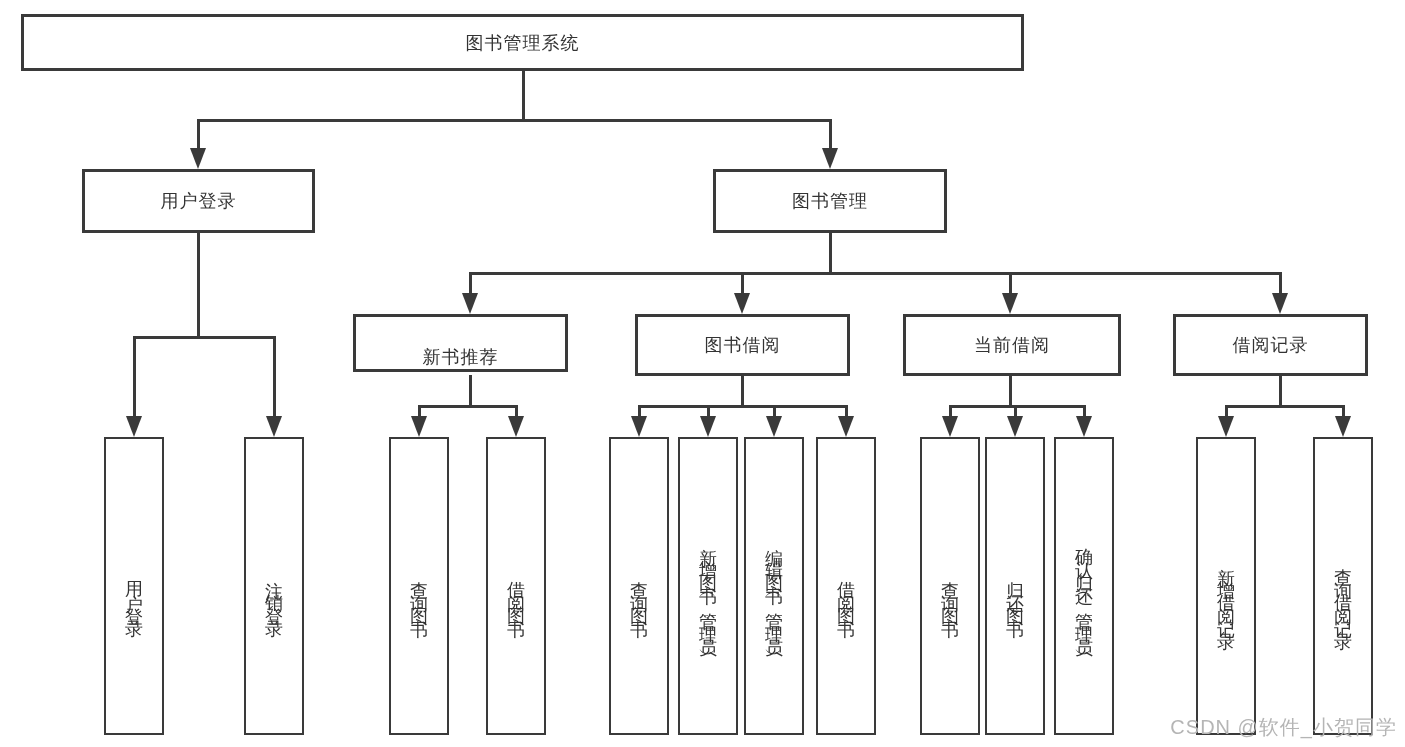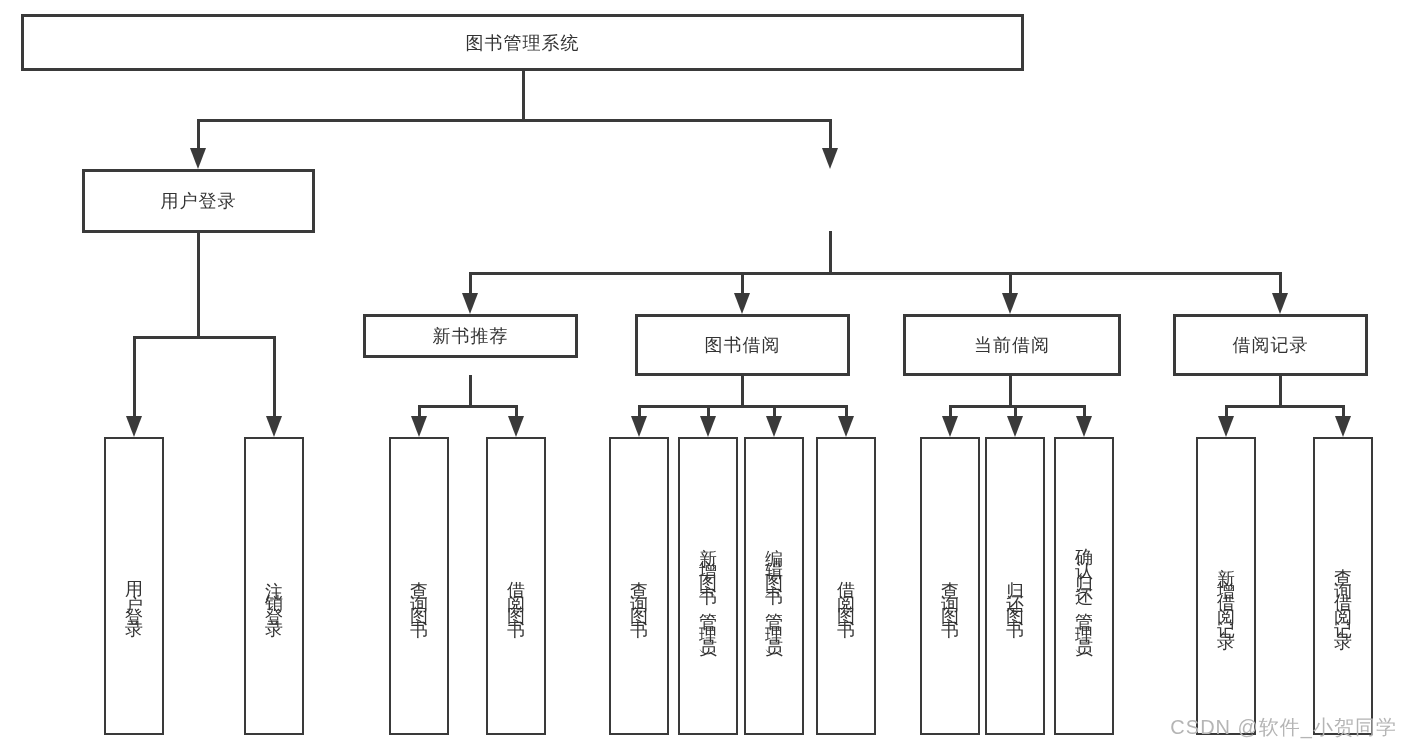--- a/index.html
+++ b/index.html
@@ -27,21 +27,21 @@
     background:var(--background);
     border:3px solid var(--line);
     display:flex;align-items:center;justify-content:center;
     font-size:18px;color:var(--text);
     letter-spacing:1px;
     white-space:nowrap;
   }
   .root{left:21px;top:14px;width:1003px;height:57px;}
   .l2a{left:82px;top:169px;width:233px;height:64px;}
   .l2b{left:713px;top:169px;width:234px;height:64px;}
-  .l3a{left:363px;top:314px;width:215px;height:44px;}
+  .l3a{left:353px;top:314px;width:215px;height:58px;align-items:flex-end;}
   .l3b{left:635px;top:314px;width:215px;height:62px;}
   .l3c{left:903px;top:314px;width:218px;height:62px;}
   .l3d{left:1173px;top:314px;width:195px;height:62px;}
   .leaf{
     top:437px;width:60px;height:298px;
     border-width:2px;
   }
   .vtext{
     writing-mode:vertical-rl;
     text-orientation:mixed;
@@ -133,20 +133,23 @@
     </g>
   </svg>
 
   <div class="box root">
     <span>图书管理系统</span>
   </div>
 
   <div class="box l2a">
     <span>用户登录</span>
   </div>
+  <div class="box l2b">
+    <span>图书管理</span>
+  </div>
 
   <div class="box l3a">
     <span>新书推荐</span>
   </div>
   <div class="box l3b">
     <span>图书借阅</span>
   </div>
   <div class="box l3c">
     <span>当前借阅</span>
   </div>

